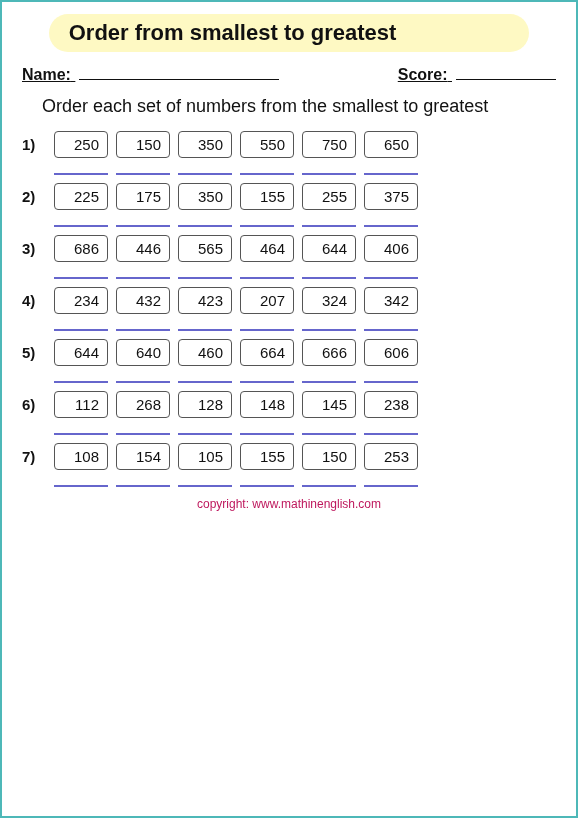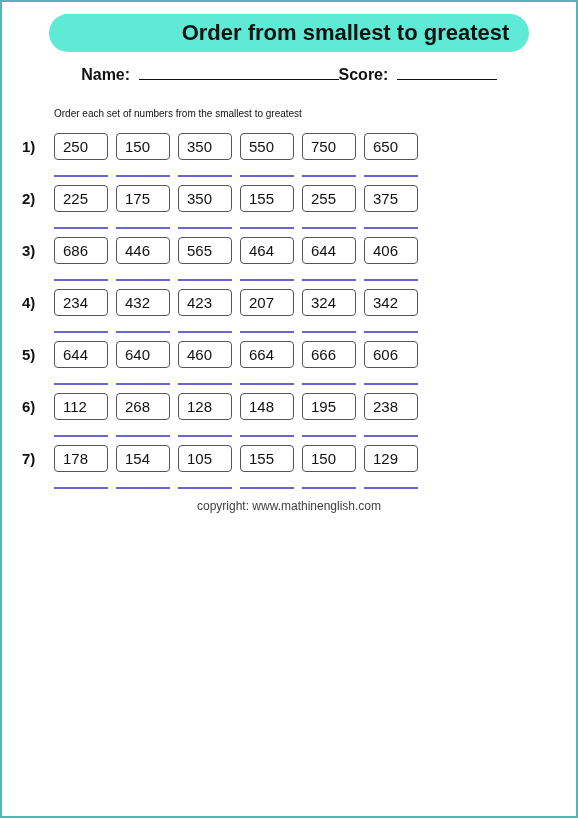--- a/index.html
+++ b/index.html
@@ -10,53 +10,54 @@
       font-family: Arial, sans-serif;
       font-size: 15px;
       color: #111;
       border: 2px solid #4db8b8;
       position: relative;
     }
     .page {
       padding: 12px 20px 30px 20px;
     }
     .title-box {
-      background: #5eead4;
+      background: #fef9c3;
       border-radius: 20px;
-      text-align: right;
+      text-align: left;
       padding: 6px 20px;
       font-size: 22px;
       font-weight: bold;
       margin: 0 auto 14px auto;
       width: 90%;
     }
     .name-score-row {
       display: flex;
-      justify-content: center;
+      justify-content: space-between;
       align-items: flex-end;
-      margin-bottom: 24px;
+      margin-bottom: 12px;
       font-size: 16px;
       font-weight: bold;
+      text-decoration: underline;
     }
     .name-line {
       display: inline-block;
       border-bottom: 1.5px solid #111;
       width: 200px;
       margin-left: 4px;
     }
     .score-line {
       display: inline-block;
       border-bottom: 1.5px solid #111;
       width: 100px;
       margin-left: 4px;
     }
     .instructions {
-      font-size: 10px;
+      font-size: 18px;
       margin-bottom: 14px;
-      margin-left: 32px;
+      margin-left: 20px;
     }
     .problem-block {
       margin-bottom: 8px;
     }
     .numbers-row {
       display: flex;
       align-items: center;
       margin-bottom: 5px;
     }
     .problem-num {
@@ -64,39 +65,39 @@
       font-size: 15px;
       font-weight: bold;
       flex-shrink: 0;
     }
     .num-box {
       border: 1px solid #555;
       border-radius: 4px;
       padding: 4px 8px;
       font-size: 15px;
       min-width: 54px;
-      text-align: left;
+      text-align: right;
       margin-right: 8px;
     }
     .answer-row {
       display: flex;
       align-items: flex-end;
       margin-left: 32px;
       margin-bottom: 8px;
     }
     .answer-line {
       border-bottom: 2px solid #6666cc;
       width: 54px;
       margin-right: 8px;
       height: 12px;
     }
     .copyright {
       text-align: center;
       font-size: 12px;
-      color: #404040;
+      color: #be185d;
       margin-top: 10px;
     }
   </style>
 </head>
 <body>
 
 <div class="page">
   <div class="title-box">Order from smallest to greatest</div>
 
   <div class="name-score-row">
@@ -208,41 +209,41 @@
           <div class="answer-line"></div>
         </div>
       </div>
       <div class="problem-block">
         <div class="numbers-row">
           <div class="problem-num">6)</div>
           <div class="num-box">112</div>
           <div class="num-box">268</div>
           <div class="num-box">128</div>
           <div class="num-box">148</div>
-          <div class="num-box">195</div>
+          <div class="num-box">145</div>
           <div class="num-box">238</div>
         </div>
         <div class="answer-row">
           <div class="answer-line"></div>
           <div class="answer-line"></div>
           <div class="answer-line"></div>
           <div class="answer-line"></div>
           <div class="answer-line"></div>
           <div class="answer-line"></div>
         </div>
       </div>
       <div class="problem-block">
         <div class="numbers-row">
           <div class="problem-num">7)</div>
-          <div class="num-box">178</div>
+          <div class="num-box">108</div>
           <div class="num-box">154</div>
           <div class="num-box">105</div>
           <div class="num-box">155</div>
           <div class="num-box">150</div>
-          <div class="num-box">129</div>
+          <div class="num-box">253</div>
         </div>
         <div class="answer-row">
           <div class="answer-line"></div>
           <div class="answer-line"></div>
           <div class="answer-line"></div>
           <div class="answer-line"></div>
           <div class="answer-line"></div>
           <div class="answer-line"></div>
         </div>
       </div>

